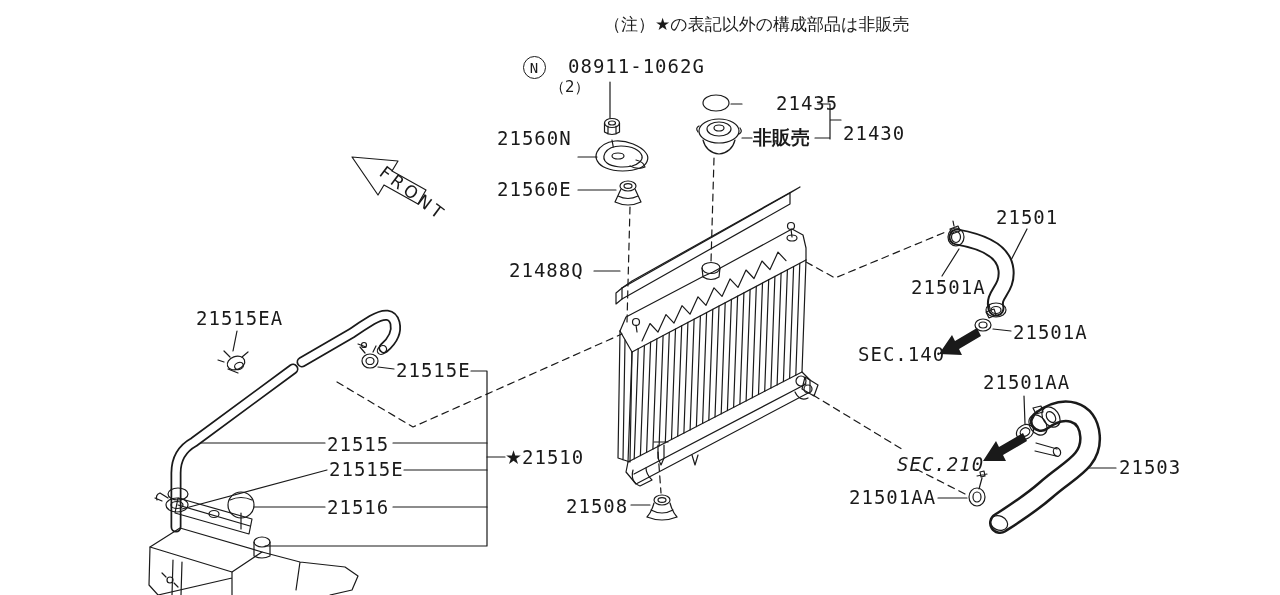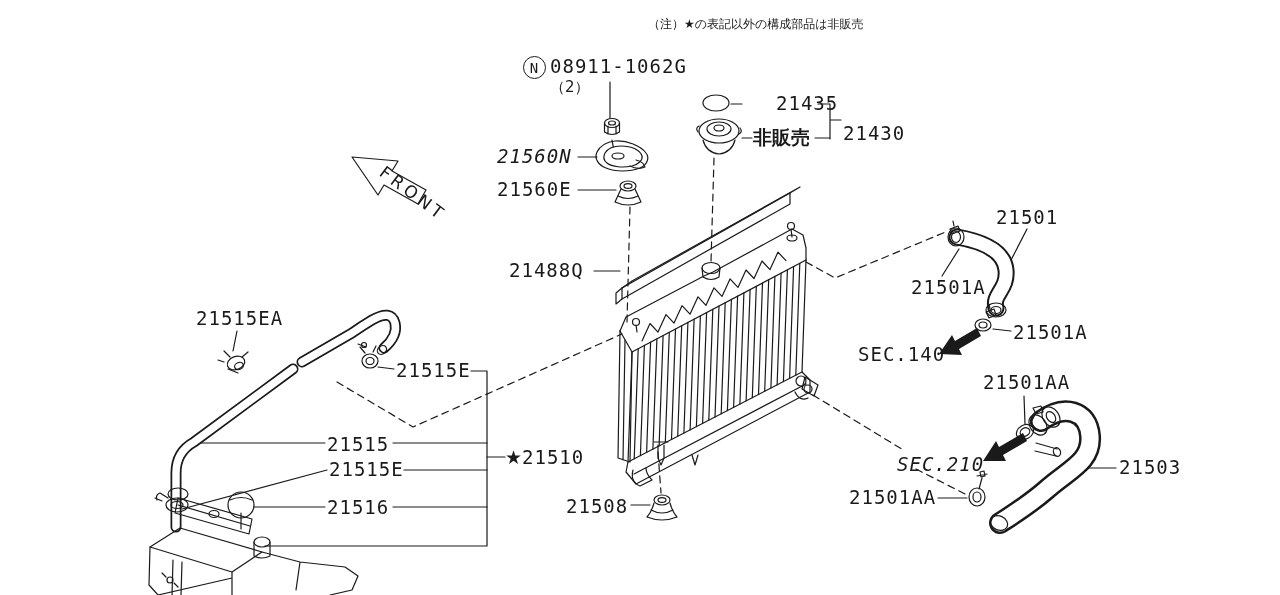--- a/index.html
+++ b/index.html
@@ -1,21 +1,21 @@
 <!DOCTYPE html>
 <html><head>
 <meta charset="utf-8">
 <style>
   html,body{margin:0;padding:0;background:#fff;}
   .stage{position:relative;width:1280px;height:595px;background:#ffffff;overflow:hidden;
          font-family:"DejaVu Sans Mono","Liberation Mono",monospace;color:#1a1a1a;}
   .stage svg{position:absolute;left:0;top:0;}
   .lbl{position:absolute;font-size:19px;line-height:20px;letter-spacing:1px;white-space:nowrap;color:#1a1a1a;}
   .jp{font-family:"DejaVu Sans","Liberation Sans",sans-serif;letter-spacing:0;}
-  .note{font-size:12px;margin-left:44px;}
+  .note{font-size:17px;}
   .qty{font-size:15px;letter-spacing:0;}
   .nsym{display:inline-flex;align-items:center;justify-content:center;width:21px;height:21px;
         border:1.6px solid #1a1a1a;border-radius:50%;font-size:14px;line-height:1;vertical-align:top;}
   .front{transform:rotate(37deg);transform-origin:left top;font-size:17px;letter-spacing:4px;
          font-family:"DejaVu Sans","Liberation Sans",sans-serif;}
   .star{font-family:"DejaVu Sans","Liberation Sans",sans-serif;letter-spacing:0;}
   path,line,ellipse,circle,polyline,polygon{vector-effect:non-scaling-stroke;}
 </style>
 </head>
 <body>
@@ -234,24 +234,24 @@
       <g>
         <ellipse cx="662" cy="500" rx="8" ry="5"></ellipse>
         <ellipse cx="662" cy="500" rx="4" ry="2.4"></ellipse>
         <path d="M654,503 C652,510 650,514 647,517 M670,503 C672,510 674,514 677,517 M647,517 Q662,523 677,517 M651,510 Q662,516 673,510"></path>
       </g>
     </g>
   </svg>
 
   <div class="lbl jp note" style="left:604px;top:14px;">（注）★の表記以外の構成部品は非販売</div>
 
-  <div class="lbl" style="left:523px;top:56px;"><span class="nsym">N</span><span style="margin-left:4px;">08911-1062G</span></div>
+  <div class="lbl" style="left:523px;top:56px;"><span class="nsym">N</span><span style="margin-left:22px;">08911-1062G</span></div>
   <div class="lbl jp qty" style="left:550px;top:77px;">（2）</div>
 
-  <div class="lbl" style="left:497px;top:146px;font-style:italic;">21560N</div>
+  <div class="lbl" style="left:497px;top:128px;">21560N</div>
   <div class="lbl" style="left:497px;top:179px;">21560E</div>
   <div class="lbl" style="left:509px;top:260px;">21488Q</div>
 
   <div class="lbl" style="left:744px;top:93px;margin-left:32px;">21435</div>
   <div class="lbl" style="left:843px;top:123px;">21430</div>
   <div class="lbl jp" style="left:753px;top:127px;font-weight:bold;">非販売</div>
 
   <div class="lbl" style="left:996px;top:207px;">21501</div>
   <div class="lbl" style="left:911px;top:277px;">21501A</div>
   <div class="lbl" style="left:1013px;top:322px;">21501A</div>

